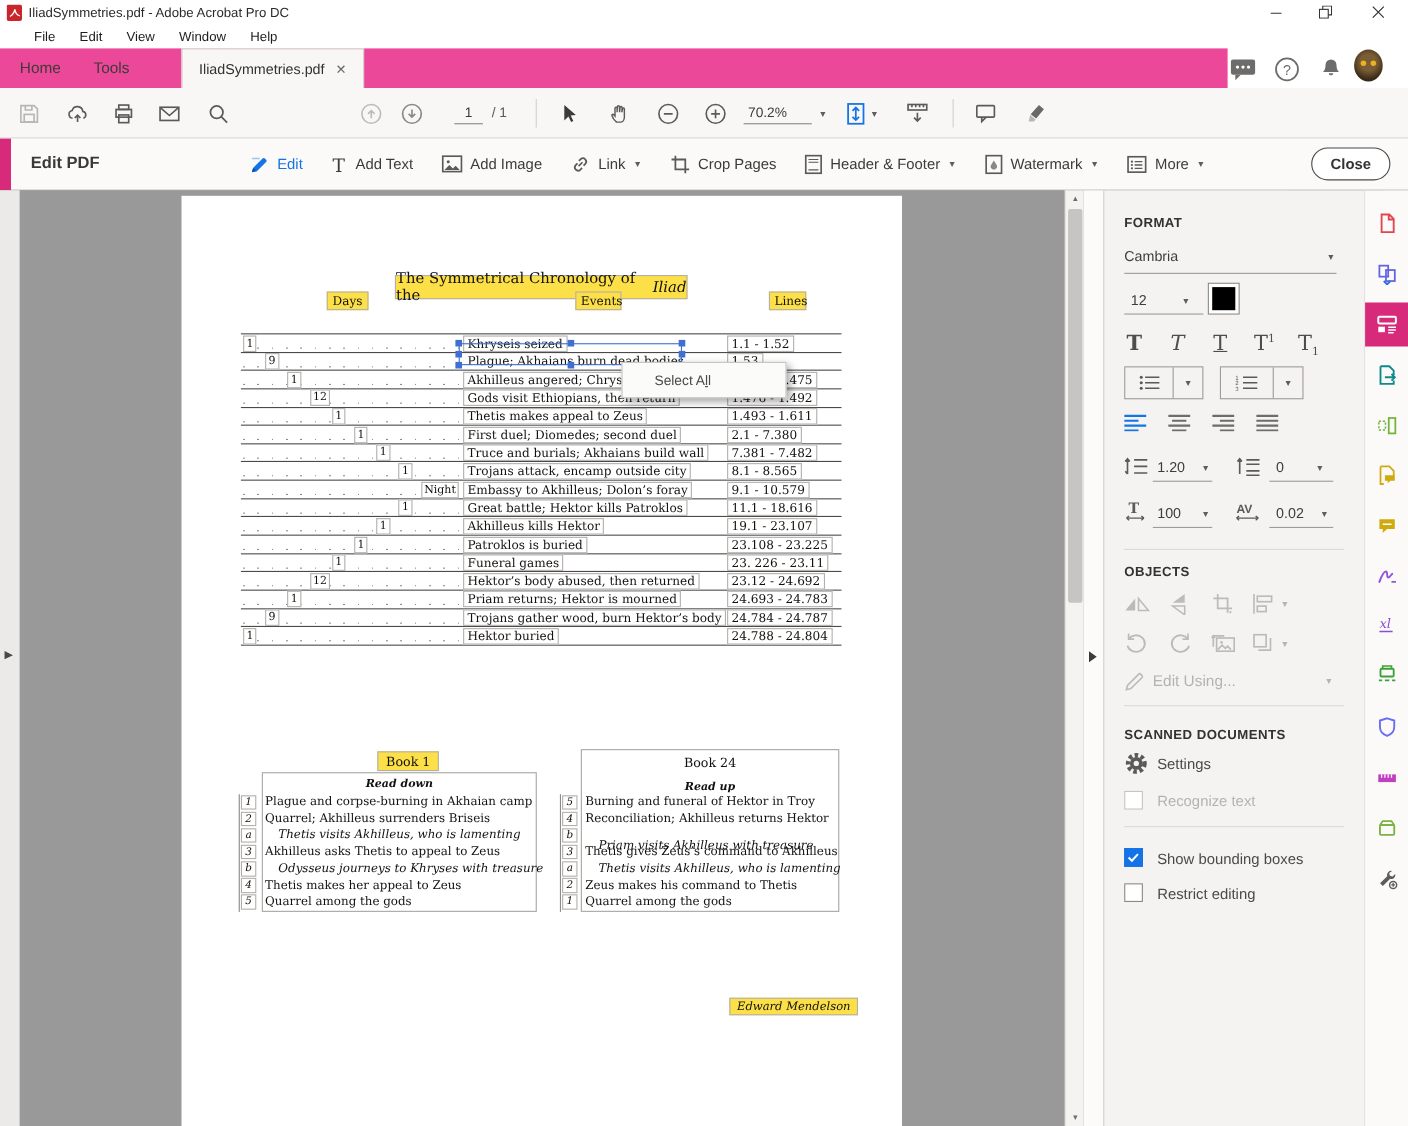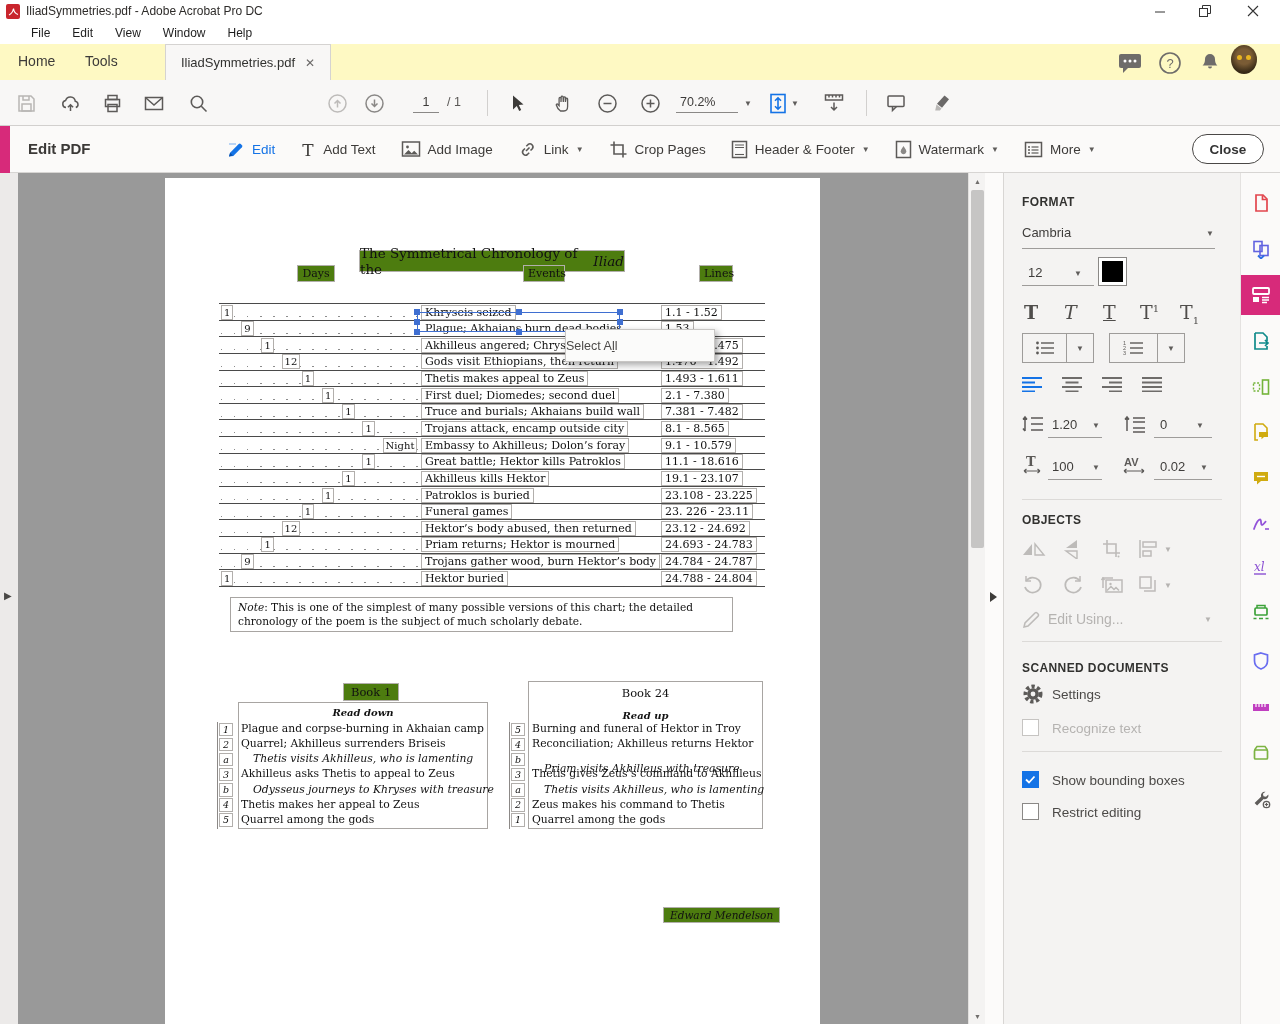--- a/index.html
+++ b/index.html
@@ -6,21 +6,21 @@
 html,body{width:1280px;height:1024px;overflow:hidden;background:#fff;
   font-family:"Liberation Sans","DejaVu Sans",sans-serif;-webkit-font-smoothing:antialiased}
 .abs{position:absolute}
 svg{display:block}
 
 #titlebar{position:absolute;left:0;top:0;width:1280px;height:22px;background:#fff}
 #titlebar .title{position:absolute;left:26px;top:4px;font-size:12px;color:#2d2b29}
 .winbtn{position:absolute;top:0;width:34px;height:22px;display:flex;align-items:center;justify-content:center;color:#333}
 #menubar{position:absolute;left:0;top:22px;width:1280px;height:22px;background:#fff;display:flex;align-items:center;padding-left:20px}
 .menu-item{font-size:12px;color:#1d1d1d;padding:2px 11px}
-#tabbar{position:absolute;left:0;top:44px;width:1280px;height:36px;background:#fef9c3}
+#tabbar{position:absolute;left:0;top:44px;width:1116px;height:36px;background:#ec4899}
 .tabtxt{position:absolute;top:9px;font-size:14px;color:#3d3b39}
 #doctab{position:absolute;left:165px;top:0;width:166px;height:36px;background:#f8f7f6;border:1px solid #d5d3d1;border-bottom:none;display:flex;align-items:center;justify-content:center;gap:10px}
 #doctab .lbl{font-size:13px;color:#323230}
 #doctab .x{font-size:12px;color:#6b6968}
 .tbicon{position:absolute;top:7px;width:26px;height:24px;display:flex;align-items:center;justify-content:center}
 
 #toolbar{position:absolute;left:0;top:80px;width:1280px;height:46px;background:#f8f7f6;border-bottom:1px solid #d2d0ce}
 .ti{position:absolute;top:11px;width:24px;height:24px;display:flex;align-items:center;justify-content:center}
 .tdiv{position:absolute;top:10px;width:1px;height:26px;background:#d2d0ce}
 #pagefield{position:absolute;left:413px;top:13px;width:26px;height:20px;border-bottom:1px solid #8a8886;text-align:center;font-size:12.5px;color:#3d3b39;line-height:18px}
@@ -42,34 +42,34 @@
 #leftstrip .arr{position:absolute;left:4px;top:417px;font-size:10px;color:#4a4846}
 #canvas{position:absolute;left:18px;top:0;width:950px;height:851px;background:#999;overflow:hidden}
 #vscroll{position:absolute;left:968px;top:0;width:17px;height:851px;background:#f4f3f2;border-left:1px solid #e2e0de}
 #vscroll .sarr{position:absolute;left:0;width:17px;height:16px;display:flex;align-items:center;justify-content:center;font-size:7px;color:#706e6c}
 #vthumb{position:absolute;left:2px;top:17px;width:13px;height:358px;background:#c6c5c4;border-radius:2px}
 #gutter{position:absolute;left:985px;top:0;width:18px;height:851px;background:#fcfbfa}
 #gutter .tri{position:absolute;left:5px;top:419px;width:0;height:0;border-left:7px solid #3d3b39;border-top:5px solid transparent;border-bottom:5px solid transparent}
 
 #pdfpage{position:absolute;left:147px;top:5px;width:655px;height:846px;background:#fff;color:#111;
   font-family:"DejaVu Serif","Liberation Serif",serif}
-.bbox{border:1px solid #b2afac;background:#4d7c0f}
+.bbox{border:1px solid #b2afac;background:#fde047}
 #doctitle{position:absolute;left:194px;top:72px;width:266px;height:22px;display:flex;align-items:center;justify-content:center;font-size:13.5px}
 .hbox{position:absolute;top:87px;height:17px;font-size:11px;padding:0 4px;line-height:15px}
 #chronology{position:absolute;left:54px;top:125px;width:546px;border-top:1px solid #4a4a4a}
 .crow{position:relative;height:16.65px;border-bottom:1px solid #4a4a4a}
 .leader{position:absolute;left:2px;top:12px;width:197px;height:1px;
   background-image:repeating-linear-gradient(to right,#8c8c8c 0 1.5px,transparent 1.5px 13px)}
 .pbox{position:absolute;top:0.5px;border:1px solid #b2afac;background:#fff;font-size:10.5px;line-height:13px;padding:0 2px;white-space:nowrap}
 .pbox.event{left:202px;font-size:11px;padding:0 3px}
 .pbox.lines{left:442px;font-size:11px;padding:0 3px}
 .pbox.sel{border-color:transparent;background:transparent}
 #selbox{position:absolute;left:252px;top:134px;width:203px;height:20px;border:1.5px solid #3f6fd1;z-index:5}
 #selbox .h{position:absolute;width:6px;height:6px;background:#3f6fd1}
-#ctxmenu{position:absolute;left:400px;top:151px;width:150px;height:33px;background:#fbfbfa;border:1px solid #c8c6c4;box-shadow:3px 3px 7px rgba(0,0,0,.35);z-index:10;display:flex;align-items:center;font-family:"Liberation Sans",sans-serif;font-size:12.5px;color:#4c4a48}
+#ctxmenu{position:absolute;left:400px;top:151px;width:150px;height:33px;background:#fbfbfa;border:1px solid #c8c6c4;box-shadow:3px 3px 7px rgba(0,0,0,.35);z-index:10;display:flex;align-items:center;padding-left:29px;font-family:"Liberation Sans",sans-serif;font-size:12.5px;color:#4c4a48}
 .notebox{position:absolute;border:1px solid #a8a5a2;font-size:10.6px;line-height:13.5px;padding:3px 7px}
 .notebox .nl{font-style:italic}
 #mirrortitle{position:absolute;left:200px;top:479px;width:266px;height:21px;display:flex;align-items:center;justify-content:center;font-size:13px}
 #b1title{position:absolute;left:178px;top:505px;padding:1px 7px;font-size:11.5px}
 #b1box{position:absolute;left:73px;top:524px;width:250px;height:127px;border:1px solid #a8a5a2}
 #b24box{position:absolute;left:363px;top:503px;width:235px;height:148px;border:1px solid #a8a5a2}
 #b24title{position:absolute;left:363px;top:508px;width:235px;text-align:center;font-size:11.5px}
 .readdir{position:absolute;font-size:10px;font-weight:bold;font-style:italic;text-align:center}
 .numbox{position:absolute;width:14px;height:13.5px;border:1px solid #b2afac;background:#fff;font-style:italic;font-size:9.5px;line-height:12px;text-align:center}
 .vline{position:absolute;width:1px;background:#8c8987;top:544px;height:107px}
@@ -493,23 +493,20 @@
           <span class="h" style="right:-4px;top:50%;margin-top:-3px"></span>
         <span class="h" style="left:-4px;bottom:-4px"></span>
           <span class="h" style="left:50%;margin-left:-3px;bottom:-4px"></span>
           <span class="h" style="right:-4px;bottom:-4px"></span>
       </div>
 
       <div id="ctxmenu">
         <span><span>Select A</span><u>l</u><span>l</span></span>
       </div>
 
-      <div class="notebox" style="left:65px;top:419px;width:503px">
-        <span class="nl">Note</span><span>: This is one of the simplest of many possible versions of this chart; the detailed chronology of the poem is the subject of much scholarly debate.</span>
-      </div>
 
 
       <span id="b1title" class="bbox">Book 1</span>
       <div id="b1box"></div>
       <span class="readdir" style="left:73px;top:529px;width:250px">Read down</span>
       <div class="vline" style="left:52px"></div>
       <div>
           <span class="numbox" style="left: 54px; top: 544.5px;">1</span>
           <span class="bitem" style="left: 76px; top: 544px;">Plague and corpse-burning in Akhaian camp</span>
           <span class="numbox" style="left: 54px; top: 559.65px;">2</span>

